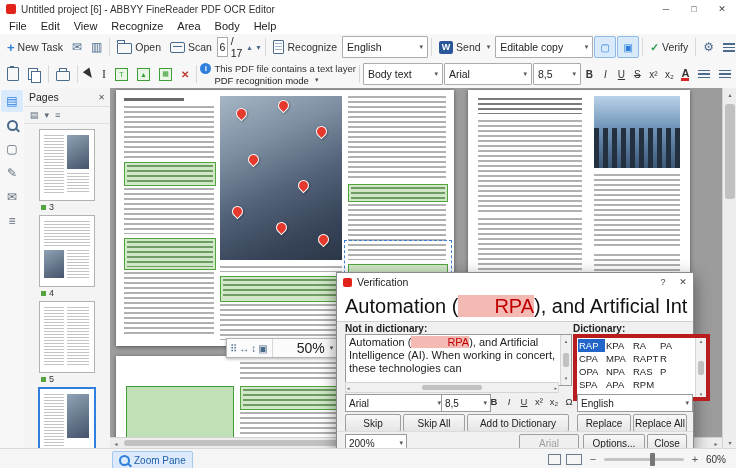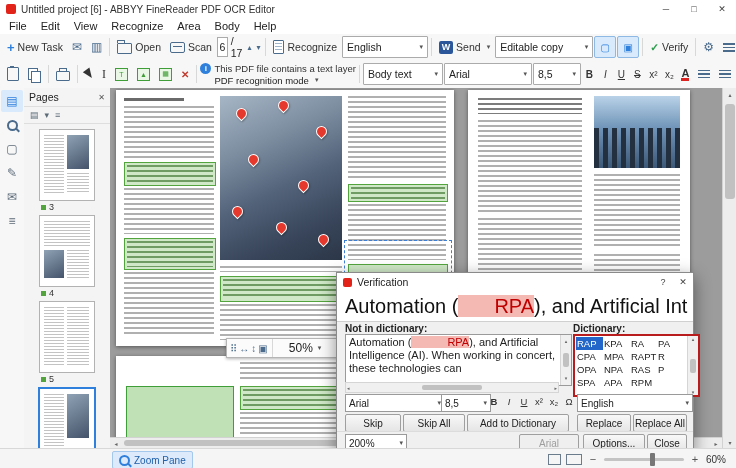--- a/index.html
+++ b/index.html
@@ -78,41 +78,41 @@
   .hbar{position:absolute;background:#6a6a6a;}
   .garea{position:absolute;background:rgba(150,205,130,.45);border:1px solid #53a33e;}
   .garea .gl{position:absolute;inset:2px;background:repeating-linear-gradient(to bottom,#6f9c62 0 2px,transparent 2px 5px);}
   .gareasel{position:absolute;background:rgba(140,200,120,.55);border:1px solid #3f9e37;}
   .dashsel{position:absolute;border:1px dashed #3e7fd6;}
   .mapimg{position:absolute;background:linear-gradient(155deg,#a6b6c6 0%,#7c8da0 30%,#53637a 55%,#38455a 80%,#2c3748 100%);}
   .pin{position:absolute;width:9px;height:9px;background:#e6392e;border:1px solid #fff;border-radius:50% 50% 50% 0;transform:rotate(-45deg);box-shadow:0 1px 2px rgba(0,0,0,.4);}
   .cityimg{position:absolute;background:linear-gradient(#b9d2e8,#6f94b8 45%,#3d5878);overflow:hidden;}
   .cityimg::after{content:"";position:absolute;left:0;right:0;bottom:0;height:55%;background:repeating-linear-gradient(90deg,#22303f 0 5px,rgba(34,48,63,0) 5px 9px);}
   #minitb{position:absolute;left:116px;top:250px;width:118px;height:18px;background:#fbfbfb;border:1px solid #b5b5b5;box-shadow:0 1px 3px rgba(0,0,0,.3);display:flex;align-items:center;gap:2px;padding:0 3px;font-size:10px;color:#4a6b8c;z-index:5;}
-  #minitb .z{color:#222;font-size:12px;margin-left:12px;}
+  #minitb .z{color:#222;font-size:14px;margin-left:20px;}
   #hscroll{position:absolute;left:0;bottom:0;width:612px;height:10px;background:#ededed;border-top:1px solid #d2d2d2;z-index:6;}
   #hscroll .sthumb{position:absolute;left:14px;top:2px;width:280px;height:6px;background:#c1c1c1;border-radius:3px;}
   #hscroll .sa{position:absolute;top:0;width:12px;height:10px;font-size:6px;color:#666;display:flex;align-items:center;justify-content:center;}
   #vscroll{position:absolute;left:722px;top:88px;width:14px;height:360px;background:#ededed;border-left:1px solid #d2d2d2;}
   #vscroll .sa{position:absolute;left:0;width:14px;height:12px;font-size:6px;color:#666;display:flex;align-items:center;justify-content:center;}
   #vscroll .sthumb{position:absolute;left:2px;top:16px;width:10px;height:95px;background:#c1c1c1;border-radius:3px;}
   
   #dialog{position:absolute;left:226px;top:184px;width:356px;height:180px;background:#f0f0f0;border:1px solid #8a8a8a;box-shadow:0 5px 16px rgba(0,0,0,.45);z-index:20;}
   .dtitle{position:absolute;left:0;top:0;right:0;height:18px;display:flex;align-items:center;background:#fff;border-bottom:1px solid #e4e4e4;font-size:10.5px;}
   .dlogo{width:9px;height:9px;background:#e2231a;border-radius:2px;margin:0 5px 0 6px;flex:none;}
   .dtb{width:20px;height:17px;display:flex;align-items:center;justify-content:center;font-size:9px;color:#444;}
   .dpreview{position:absolute;left:0;top:18px;right:0;height:30px;background:#fff;border-bottom:1px solid #d0d0d0;font-size:20px;line-height:30px;white-space:nowrap;overflow:hidden;padding-left:8px;color:#111;}
   .wordhl{background:#f5b9b4;color:#c00000;padding-left:36px;}
   .dlab{position:absolute;top:50px;font-size:10px;font-weight:bold;color:#222;}
   .dtext{position:absolute;left:8px;top:61px;width:210px;height:48px;background:#fff;border:1px solid #9a9a9a;font-size:11px;line-height:13px;padding:1px 12px 1px 3px;overflow:hidden;}
   .dvscroll{position:absolute;right:0;top:0;bottom:0;width:10px;background:#f0f0f0;border-left:1px solid #d5d5d5;font-size:5px;color:#666;display:flex;flex-direction:column;justify-content:space-between;align-items:center;}
   .dvscroll .vt{width:6px;height:14px;background:#c1c1c1;border-radius:2px;}
   .dhscroll{position:absolute;left:8px;top:109px;width:210px;height:9px;background:#f0f0f0;border:1px solid #d5d5d5;font-size:5px;color:#666;display:flex;justify-content:space-between;align-items:center;padding:0 1px;}
   .dhscroll .ht{width:60px;height:5px;background:#c1c1c1;border-radius:2px;}
-  .dsugg{position:absolute;left:236px;top:61px;width:112px;height:57px;background:#fff;border:2px solid #b91c1c;padding:1px 10px 1px 1px;overflow:hidden;}
+  .dsugg{position:absolute;left:236px;top:61px;width:112px;height:57px;background:#fff;border:4px solid #b91c1c;padding:1px 16px 1px 1px;overflow:hidden;}
   .sgrow{display:flex;}
   .sgcell{width:25px;font-size:9.5px;line-height:13px;padding:0 1px;white-space:nowrap;overflow:hidden;}
   .sgcell.sel{background:#2166c8;color:#fff;}
   .dcombo{height:16px;background:#fff;border:1px solid #9a9a9a;display:flex;align-items:center;justify-content:space-between;padding:0 3px;font-size:10px;}
   .dfbtn{width:14px;height:15px;display:flex;align-items:center;justify-content:center;font-size:9.5px;color:#333;border-radius:2px;}
   .dbtn{position:absolute;height:16px;background:linear-gradient(#f8f8f8,#e5e5e5);border:1px solid #9f9f9f;border-radius:2px;display:flex;align-items:center;justify-content:center;font-size:10px;color:#222;}
   .dbtn.dis{color:#9d9d9d;background:#efefef;}
   .dsep{position:absolute;left:0;right:0;top:158px;border-top:1px solid #dcdcdc;}
   
   #status{position:absolute;left:0;top:448px;width:736px;height:20px;background:#f5f5f5;border-top:1px solid #d8d8d8;display:flex;align-items:center;font-size:10px;}

